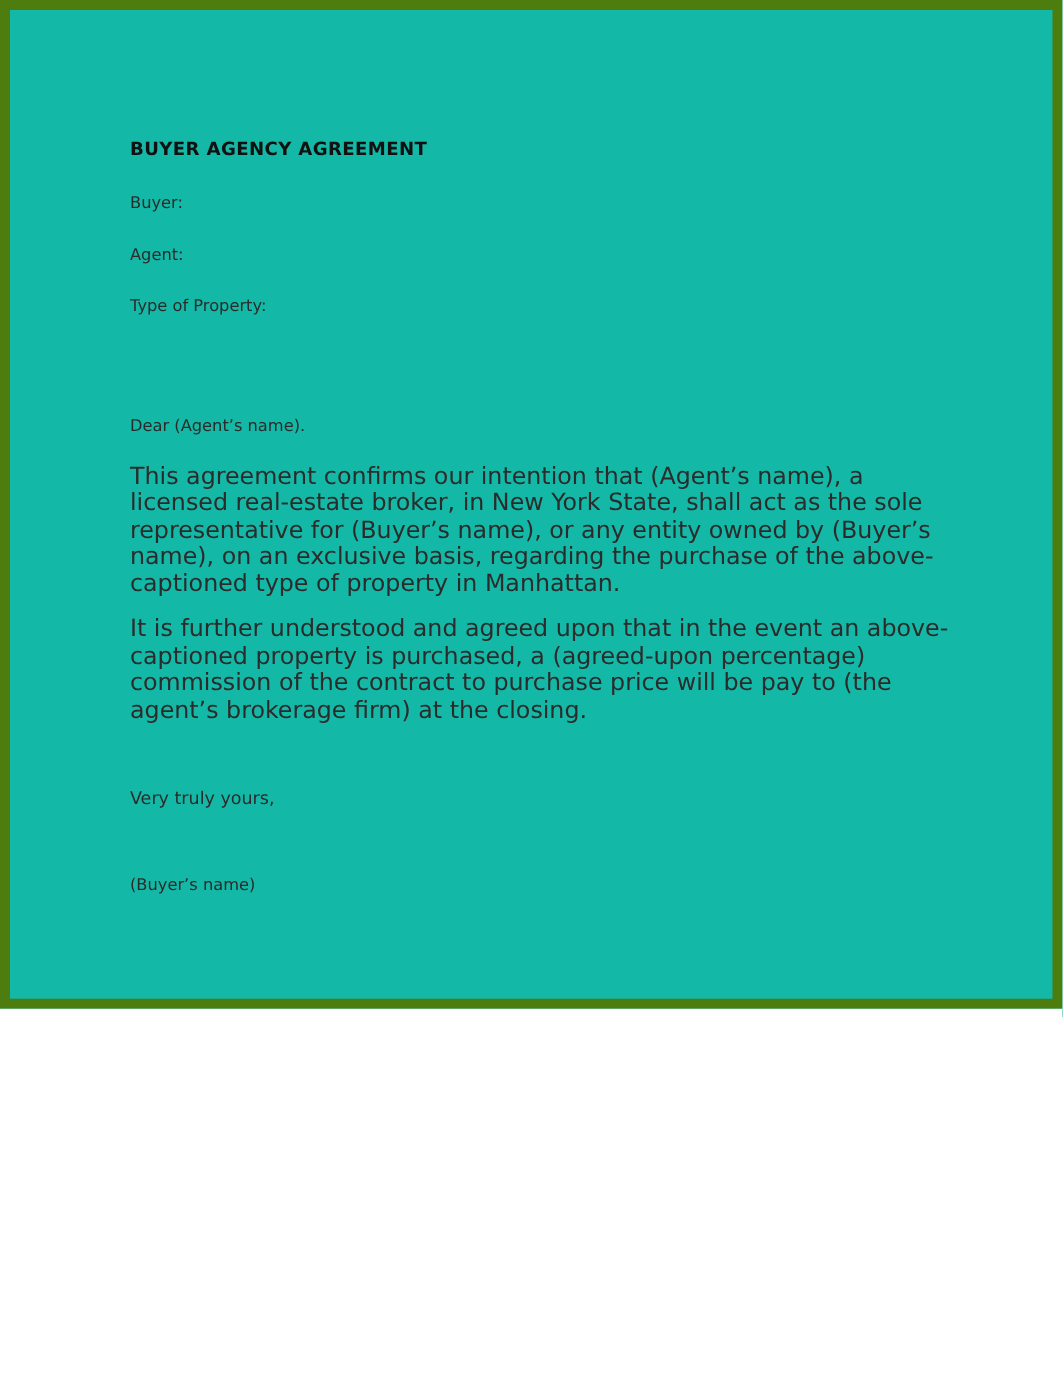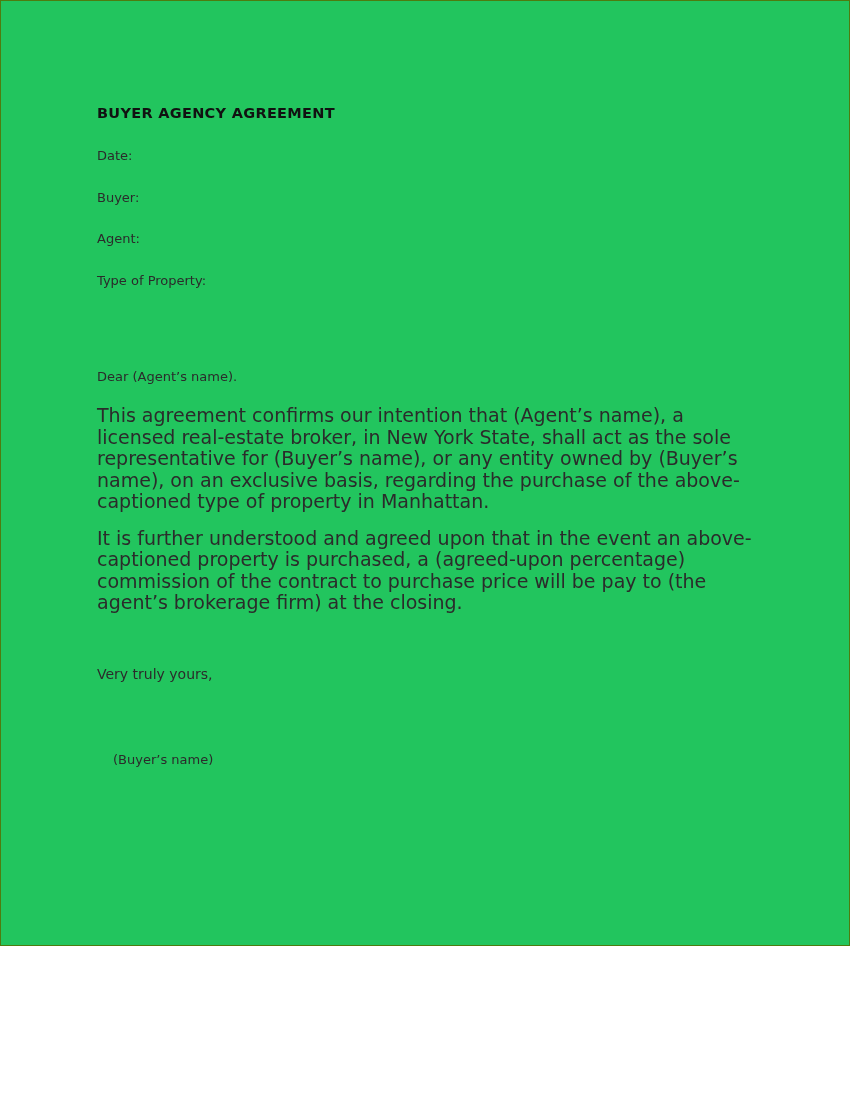--- a/index.html
+++ b/index.html
@@ -5,24 +5,24 @@
 <style>
   html, body {
     margin: 0;
     padding: 0;
     background: #ffffff;
   }
 
   .page {
     position: relative;
     width: 850px;
-    height: 946px;
+    height: 807px;
     box-sizing: border-box;
-    background: #22c55e;
-    border: 1px solid #4d7c0f;
+    background: #14b8a6;
+    border: 8px solid #4d7c0f;
     overflow: hidden;
     font-family: "DejaVu Sans", "Liberation Sans", sans-serif;
     color: #1a1a1a;
   }
 
   .doc-body {
     position: absolute;
     left: 96px;
     top: 0;
     width: 656px;
@@ -79,34 +79,33 @@
     line-height: 1.35;
     color: #2b2b2b;
     margin: 0;
     padding-top: 51px;
   }
 
   .signature-name {
     font-size: 13px;
     line-height: 1.35;
     color: #2b2b2b;
-    margin: 16px;
+    margin: 0;
     padding-top: 51px;
   }
 </style>
 </head>
 <body>
 
 <div class="page">
   <div class="doc-body">
 
     <h1 class="doc-title">BUYER AGENCY AGREEMENT</h1>
 
     <div class="field-block">
-      <p class="field-line">Date:</p>
       <p class="field-line">Buyer:</p>
       <p class="field-line">Agent:</p>
       <p class="field-line">Type of Property:</p>
     </div>
 
     <p class="salutation">Dear (Agent’s name).</p>
 
     <p class="para first-para">This agreement confirms our intention that (Agent’s name), a licensed real-estate broker, in New York State, shall act as the sole representative for (Buyer’s name), or any entity owned by (Buyer’s name), on an exclusive basis, regarding the purchase of the above-captioned type of property in Manhattan.</p>
 
     <p class="para">It is further understood and agreed upon that in the event an above-captioned property is purchased, a (agreed-upon percentage) commission of the contract to purchase price will be pay to (the agent’s brokerage firm) at the closing.</p>

